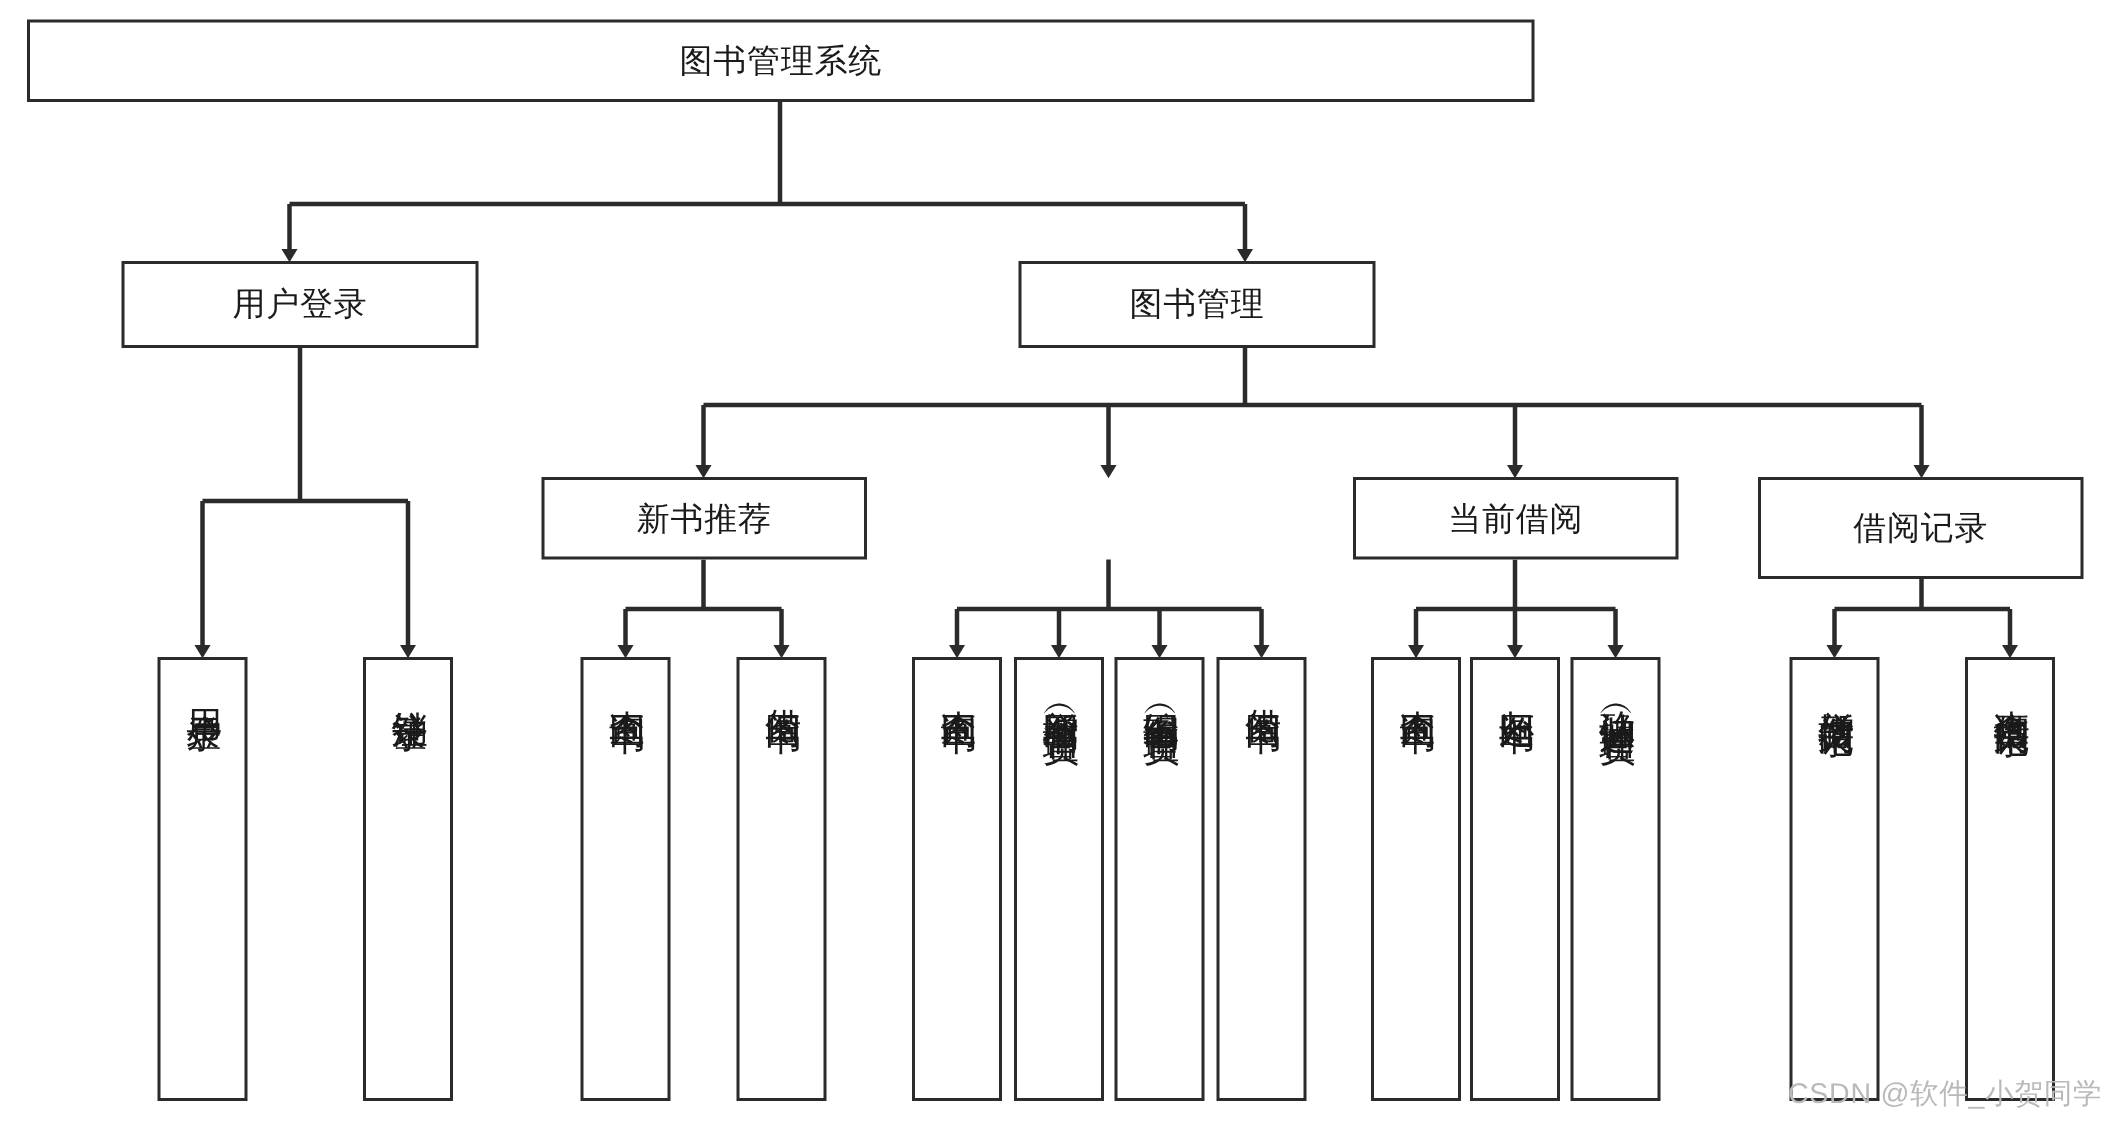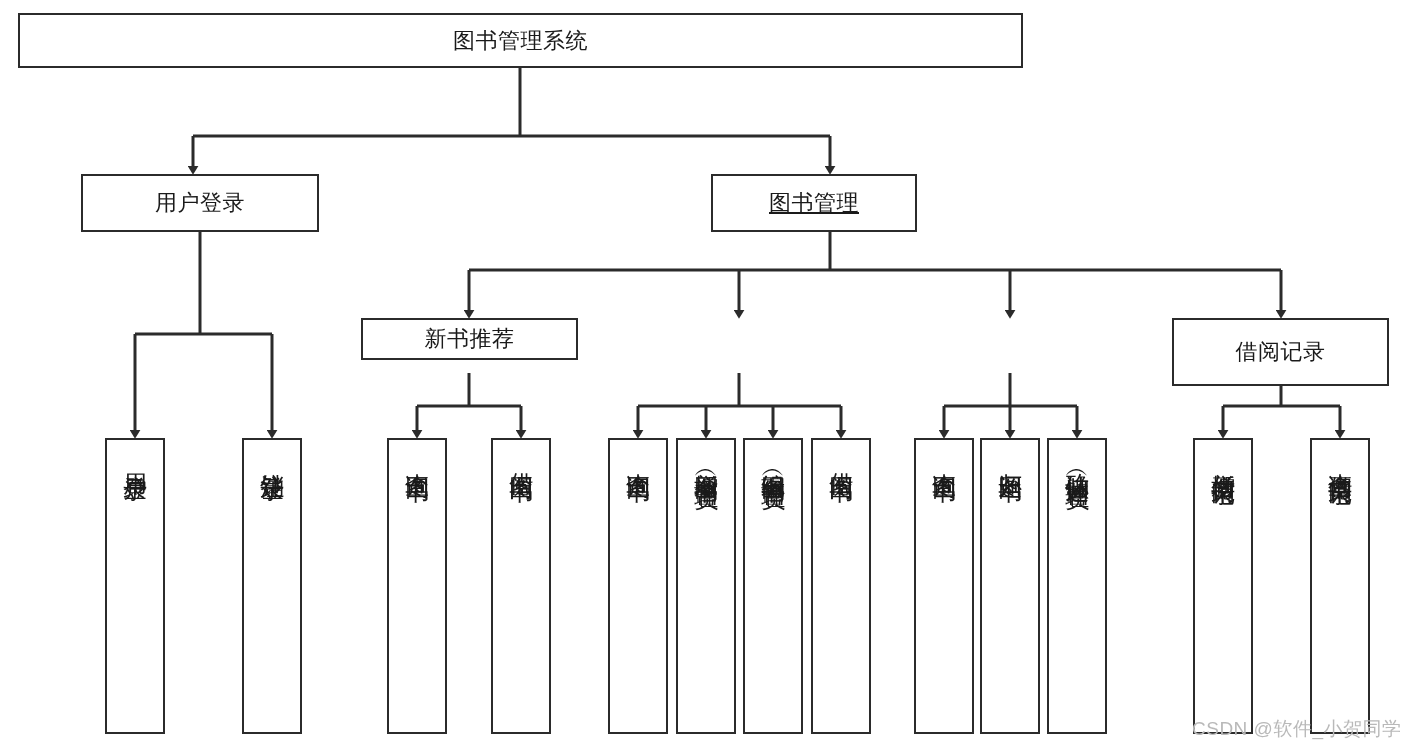--- a/index.html
+++ b/index.html
@@ -122,26 +122,29 @@
     </g>
   </svg>
 
   <div class="node horizontal" style="left:18px; top:13px; width:1005px; height:55px;">
     <span class="label">图书管理系统</span>
   </div>
 
   <div class="node horizontal" style="left:81px; top:174px; width:238px; height:58px;">
     <span class="label">用户登录</span>
   </div>
-  <div class="node horizontal" style="left:711px; top:174px; width:206px; height:58px;text-decoration:underline;">
+  <div class="node horizontal" style="left:679px; top:174px; width:238px; height:58px;">
     <span class="label">图书管理</span>
   </div>
 
-  <div class="node horizontal" style="left:361px; top:318px; width:217px; height:42px;">
+  <div class="node horizontal" style="left:361px; top:318px; width:217px; height:55px;">
     <span class="label">新书推荐</span>
+  </div>
+  <div class="node horizontal" style="left:902px; top:318px; width:217px; height:55px;">
+    <span class="label">当前借阅</span>
   </div>
   <div class="node horizontal" style="left:1172px; top:318px; width:217px; height:68px;">
     <span class="label">借阅记录</span>
   </div>
 
   <div class="node vertical" style="left:105px; top:438px; width:60px; height:296px;">
     <span class="label">用户登录</span>
   </div>
   <div class="node vertical" style="left:242px; top:438px; width:60px; height:296px;">
     <span class="label">注销登录</span>

